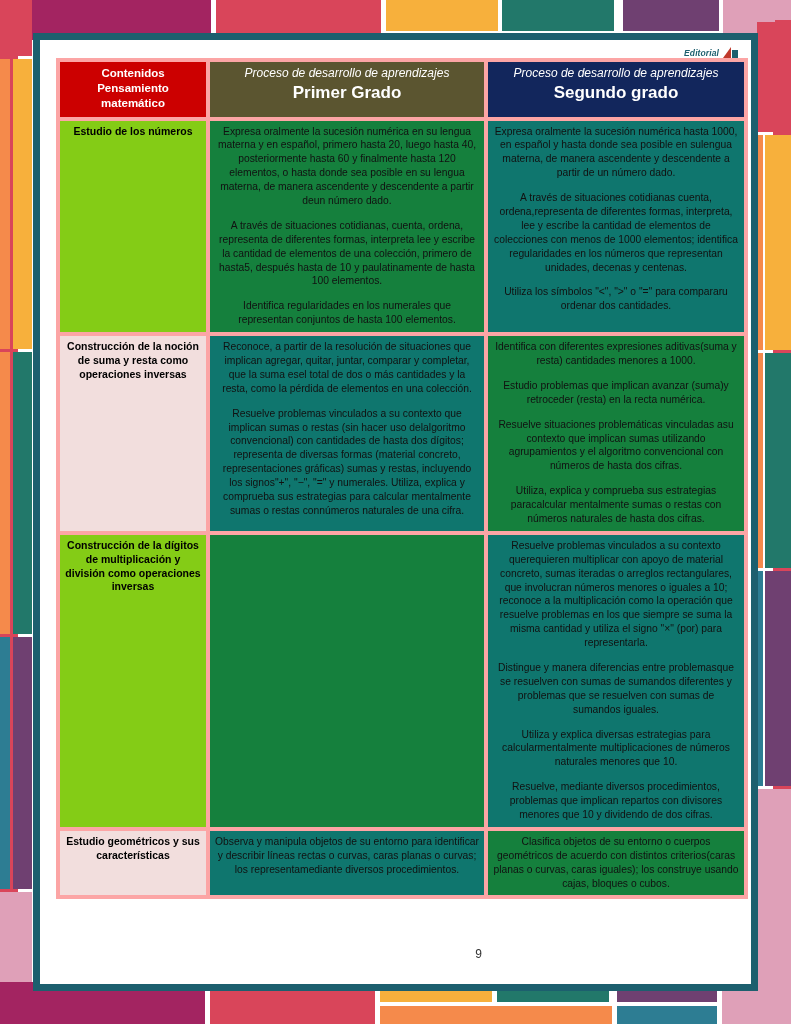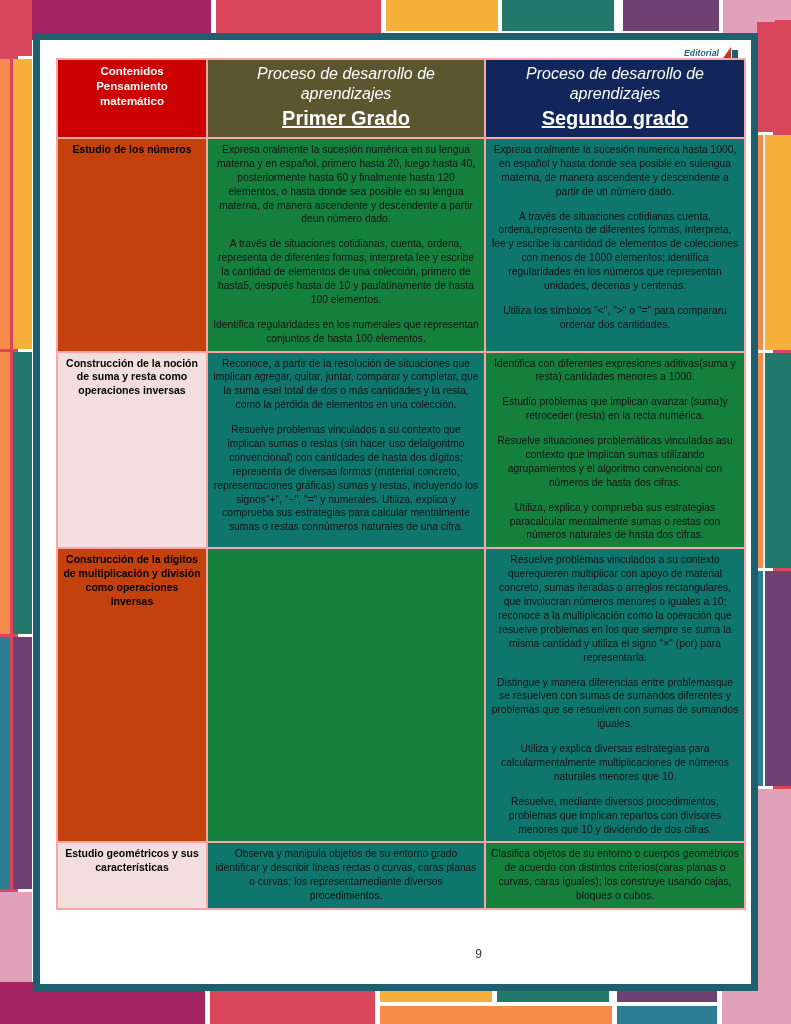--- a/index.html
+++ b/index.html
@@ -62,21 +62,21 @@
 
   
   table.curr {
     position: absolute;
     left: 56px; top: 58px;
     width: 688px;
     border-collapse: collapse;
     table-layout: fixed;
   }
   table.curr td, table.curr th {
-    border: 2px solid #fca5a5;
+    border: 4px solid #fca5a5;
     vertical-align: top;
     padding: 4px 5px 5px 5px;
     text-align: center;
   }
 
   col.c1 { width: 150px; }
   col.c2 { width: 278px; }
   col.c3 { width: 260px; }
 
   th.h-red {
@@ -101,44 +101,43 @@
   th.h-navy {
     background: #12265c;
     color: #ffffff;
     text-align: center;
     vertical-align: middle;
     padding: 7px 4px;
     border-color: #8c7f80;
   }
   .h-sub {
     display: block;
-    font-size: 16px;
+    font-size: 12px;
     font-weight: normal;
     font-style: italic;
     line-height: 1.25;
   }
   .h-main {
     display: block;
-    font-size: 20px;
+    font-size: 17px;
     font-weight: bold;
-    text-decoration: underline;
     line-height: 1.35;
     margin-top: 1px;
   }
 
   td.topic {
     background: #f2dedd;
     text-align: center;
     font-size: 10.5px;
     font-weight: bold;
     color: #000000;
     line-height: 1.32;
     padding-top: 6px;
   }
-  td.topic.plain { background: #c2410c; }
+  td.topic.plain { background: #84cc16; }
 
   td.body {
     font-size: 10.3px;
     line-height: 1.35;
     color: #111111;
     text-align: left;
   }
   td.body.pink { background: #15803d; }
   td.body.white { background: #0f766e; }
   td.body p { margin: 0 0 11px 0; }
@@ -282,21 +281,21 @@
             <p>Resuelve problemas vinculados a su contexto querequieren multiplicar con apoyo de material concreto, sumas iteradas o arreglos rectangulares, que involucran números menores o iguales a 10; reconoce a la multiplicación como la operación que resuelve problemas en los que siempre se suma la misma cantidad y utiliza el signo "×" (por) para representarla.</p>
             <p>Distingue y manera diferencias entre problemasque se resuelven con sumas de sumandos diferentes y problemas que se resuelven con sumas de sumandos iguales.</p>
             <p>Utiliza y explica diversas estrategias para calcularmentalmente multiplicaciones de números naturales menores que 10.</p>
             <p>Resuelve, mediante diversos procedimientos, problemas que implican repartos con divisores menores que 10 y dividendo de dos cifras.</p>
           </td>
       </tr>
 
       <tr>
         <td class="topic">Estudio geométricos y sus características</td>
         <td class="body white">
-            <p>Observa y manipula objetos de su entorno grado identificar y describir líneas rectas o curvas, caras planas o curvas; los representamediante diversos procedimientos.</p>
+            <p>Observa y manipula objetos de su entorno para identificar y describir líneas rectas o curvas, caras planas o curvas; los representamediante diversos procedimientos.</p>
           </td>
         <td class="body pink">
             <p>Clasifica objetos de su entorno o cuerpos geométricos de acuerdo con distintos criterios(caras planas o curvas, caras iguales); los construye usando cajas, bloques o cubos.</p>
           </td>
       </tr>
 
     </tbody>
   </table>
 
   <div class="pagenum">

